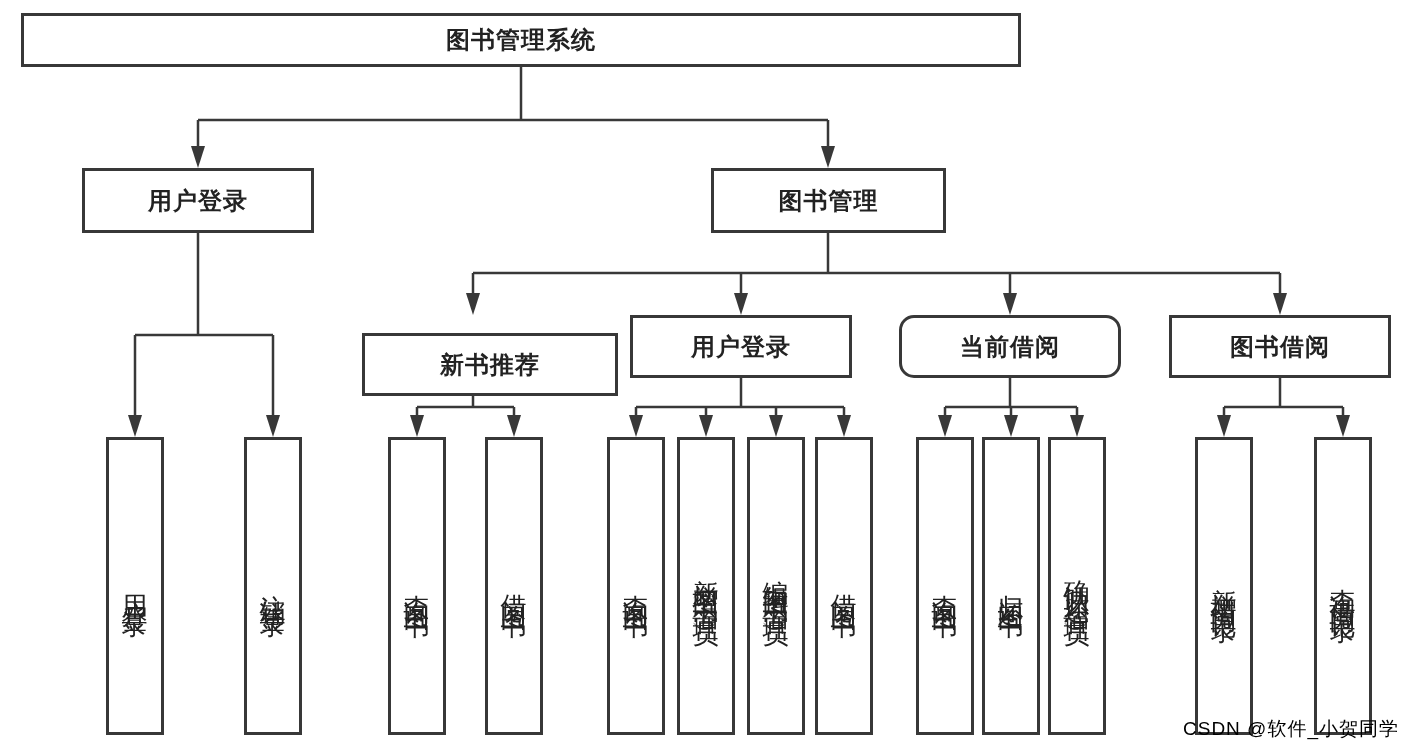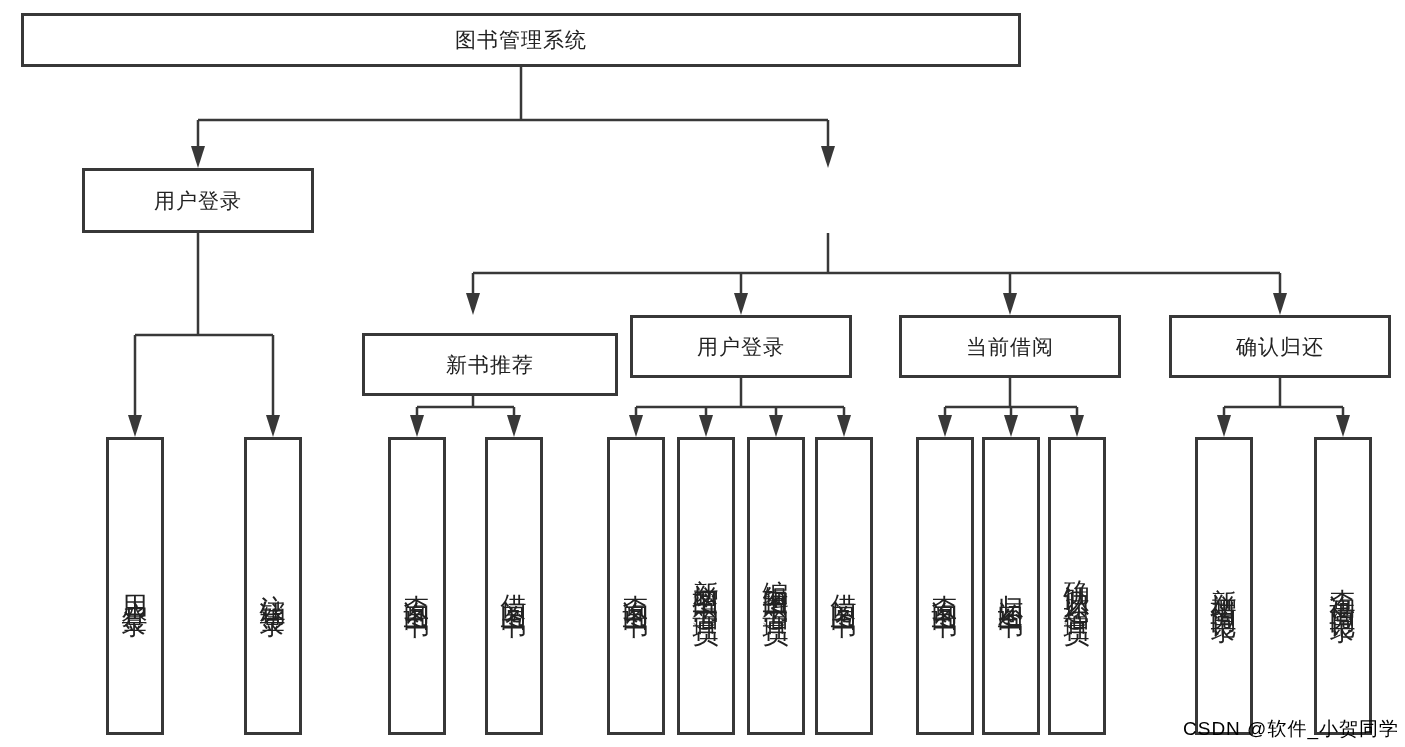--- a/index.html
+++ b/index.html
@@ -19,23 +19,24 @@
     z-index: 1;
   }
   .hnode {
     position: absolute;
     box-sizing: border-box;
     border: 3px solid #383838;
     background: #ffffff;
     display: flex;
     align-items: center;
     justify-content: center;
-    font-size: 21px;
+    font-size: 24px;
     letter-spacing: 1px;
     z-index: 2;
+    font-weight: bold;
   }
   .vleaf {
     position: absolute;
     box-sizing: border-box;
     border: 3px solid #383838;
     background: #ffffff;
     width: 58px;
     height: 298px;
     top: 437px;
     writing-mode: vertical-rl;
@@ -110,25 +111,26 @@
     <g stroke="#383838" stroke-width="2.5" fill="none">
       <path d="M1280 378 V407 M1224 407 H1343 M1224 407 V418 M1343 407 V418"></path>
     </g>
     <use href="#ah" x="1224" y="437"></use>
     <use href="#ah" x="1343" y="437"></use>
   </svg>
 
   <div class="hnode" style="left:21px; top:13px; width:1000px; height:54px;">图书管理系统</div>
 
   <div class="hnode" style="left:82px; top:168px; width:232px; height:65px;">用户登录</div>
+  <div class="hnode" style="left:711px; top:168px; width:235px; height:65px;">图书管理</div>
 
   <div class="hnode" style="left:362px; top:333px; width:256px; height:63px;">新书推荐</div>
   <div class="hnode" style="left:630px; top:315px; width:222px; height:63px;">用户登录</div>
-  <div class="hnode" style="left:899px; top:315px; width:222px; height:63px;">当前借阅</div>
-  <div class="hnode" style="left:1169px; top:315px; width:222px; height:63px;">确认归还</div>
+  <div class="hnode" style="left:899px; top:315px; width:222px; height:63px;border-radius:15px;">当前借阅</div>
+  <div class="hnode" style="left:1169px; top:315px; width:222px; height:63px;">图书借阅</div>
 
   <div class="vleaf" style="left:106px;">用户登录</div>
   <div class="vleaf" style="left:244px;">注销登录</div>
 
   <div class="vleaf" style="left:388px;">查询图书</div>
   <div class="vleaf" style="left:485px;">借阅图书</div>
 
   <div class="vleaf" style="left:607px;">查询图书</div>
   <div class="vleaf" style="left:677px;">新增图书（管理员）</div>
   <div class="vleaf" style="left:747px;">编辑图书（管理员）</div>

